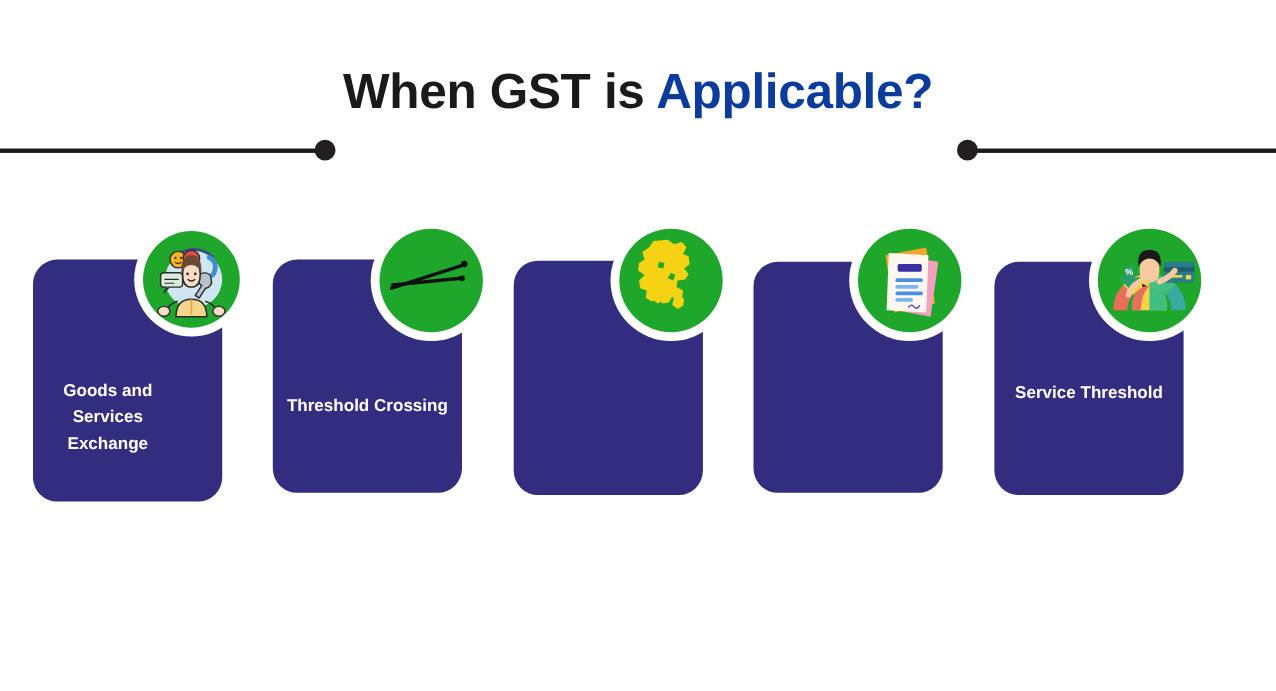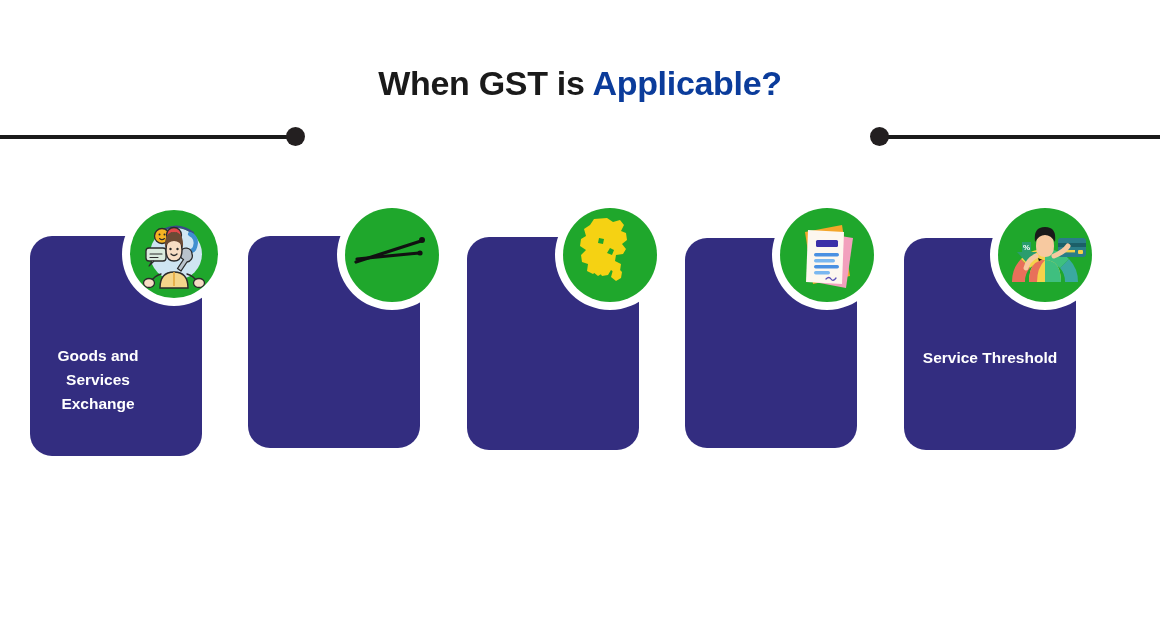--- a/index.html
+++ b/index.html
@@ -13,21 +13,21 @@
   
   .title-band{position:absolute;left:0;top:52px;width:1160px;height:62px;}
   .rule{position:absolute;top:83px;height:4px;background:#1a1a1a;}
   .rule-left{left:0;width:292px;}
   .rule-right{left:888px;width:272px;}
   .dot{position:absolute;width:19px;height:19px;border-radius:50%;background:#231f20;top:75px;}
   .dot-left{left:286px;}
   .dot-right{left:870px;}
   .headline{
     position:absolute;left:0;top:52px;width:1160px;text-align:center;
-    font-size:34px;font-weight:bold;letter-spacing:-0.3px;
+    font-size:45px;font-weight:bold;letter-spacing:-0.3px;
     color:#1a1a1a;line-height:62px;white-space:nowrap;
   }
   .headline .accent{color:#0b3c9b;}
 
   
   .card{position:absolute;background:#332d80;border-radius:22px;}
   .card-label{
     position:absolute;left:8px;right:8px;
     color:#ffffff;font-size:15.5px;font-weight:bold;line-height:24px;
     text-align:center;
@@ -116,20 +116,21 @@
   <div class="card" id="card-2"></div>
   <div class="ring" id="ring-2"></div>
   <div class="badge" id="badge-2">
     <svg viewBox="0 0 94 94">
       <path d="M11 54 L76 33" stroke="#111111" stroke-width="3.2" fill="none" stroke-linecap="round"></path>
       <path d="M12 51 L74 45" stroke="#111111" stroke-width="3.2" fill="none" stroke-linecap="round"></path>
       <circle cx="77" cy="32" r="3" fill="#111111"></circle>
       <circle cx="75" cy="45" r="2.6" fill="#111111"></circle>
     </svg>
   </div>
+  <div class="card-label" id="label-2">Threshold Crossing</div>
 
   <div class="card" id="card-3"></div>
   <div class="ring" id="ring-3"></div>
   <div class="badge" id="badge-3">
     <svg viewBox="0 0 94 94">
       <path fill="#f5d213" d="M44 10 l6 4 7 -2 4 5 -3 6 5 2 1 7 -5 4 4 5 -3 5 -7 1 -1 6 6 3 -1 7 -5 2 -4 -3 -3 5 -6 1 -4 -6 -5 4 -6 -3 1 -7 -6 -2 -1 -7 5 -5 -6 -4 1 -7 5 -3 -2 -7 6 -4 4 -6z"></path>
       <path fill="#f5d213" d="M50 62 l5 -2 4 4 -1 6 -5 3 -5 -4z"></path>
       <path fill="#f5d213" d="M33 58 l6 1 1 6 -5 3 -5 -4z"></path>
       <path fill="#1fa72c" d="M47 40 l4 2 -2 5 -5 -2z"></path>
       <path fill="#1fa72c" d="M36 30 l5 1 -1 5 -5 -1z"></path>

